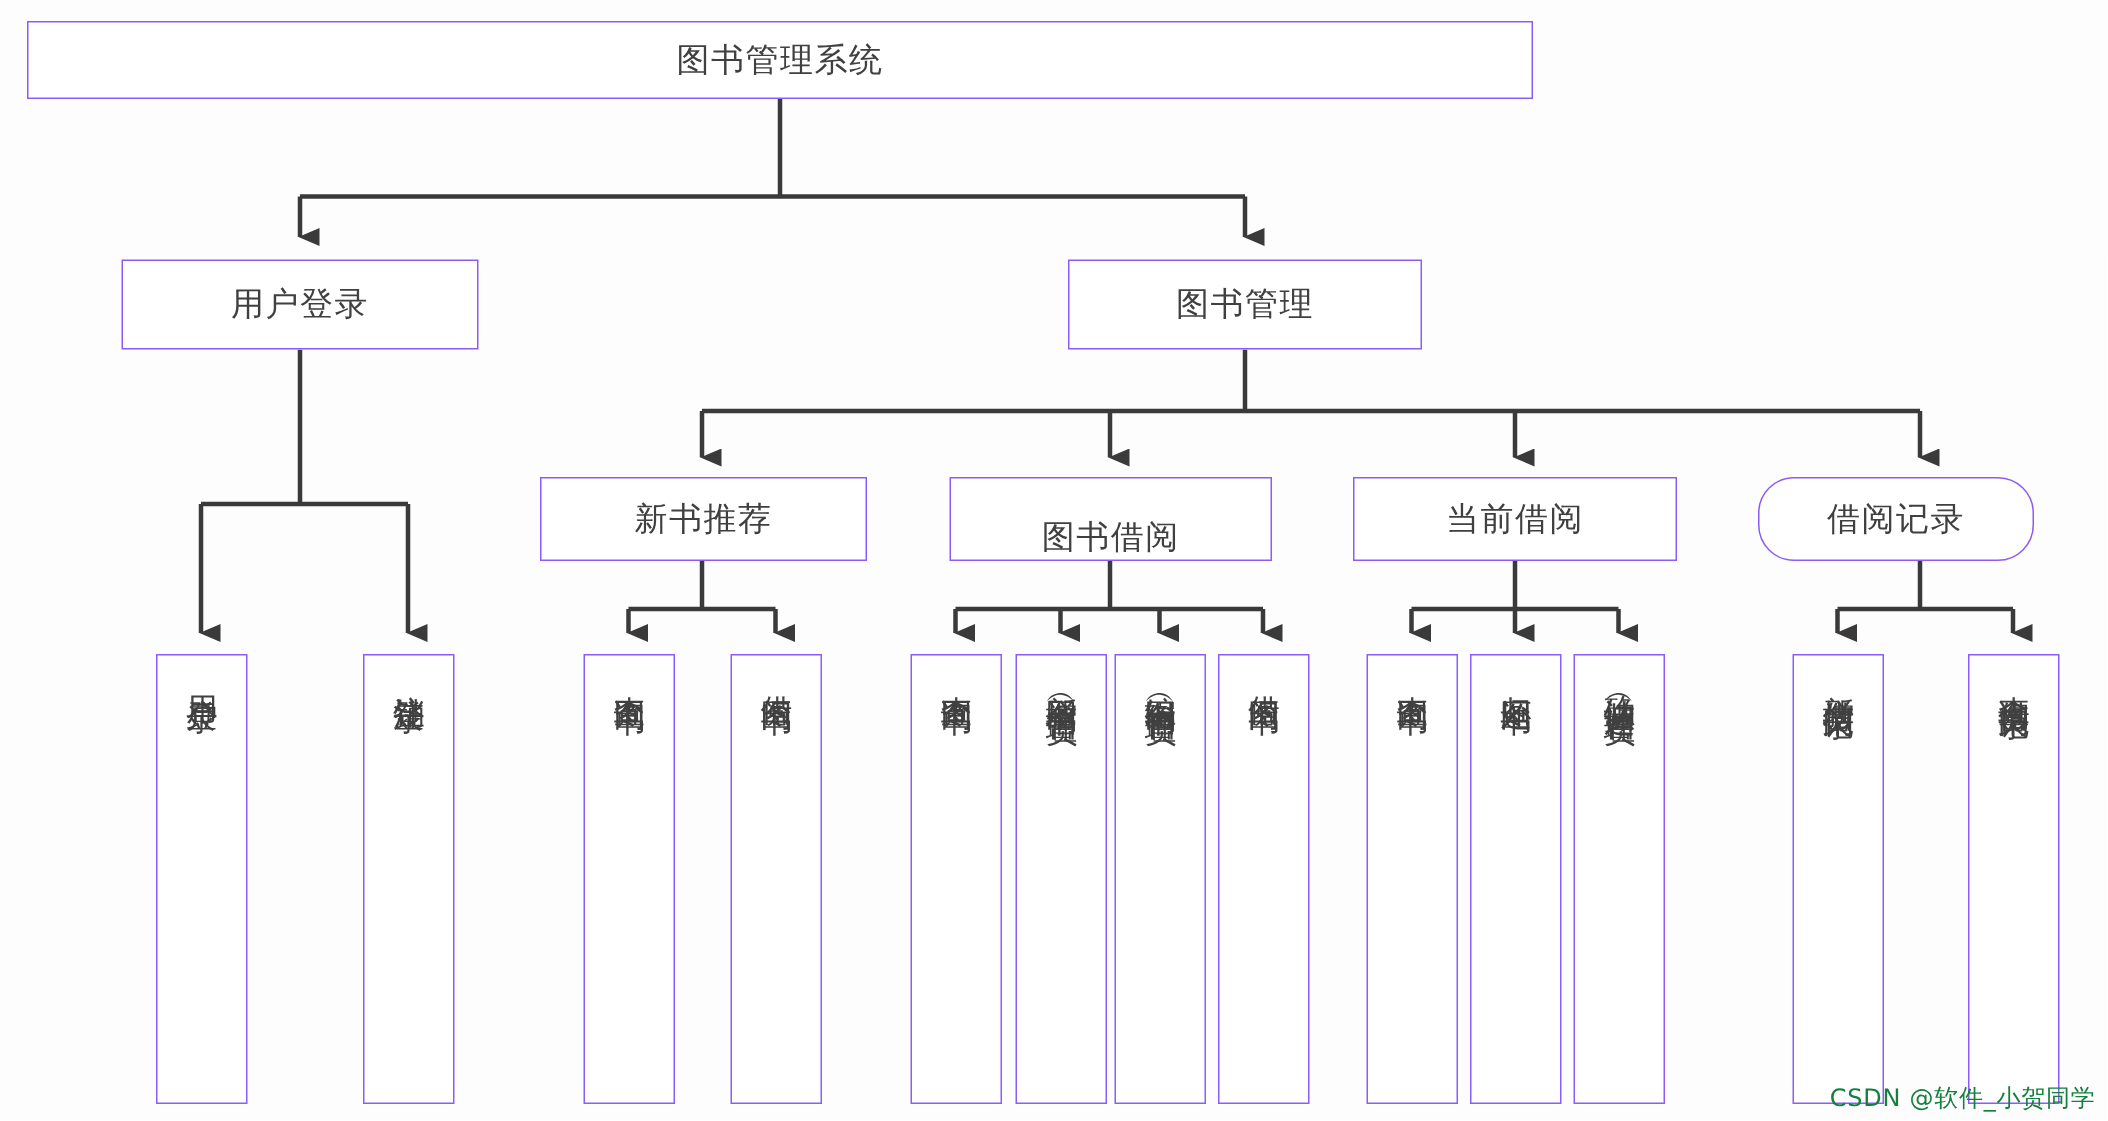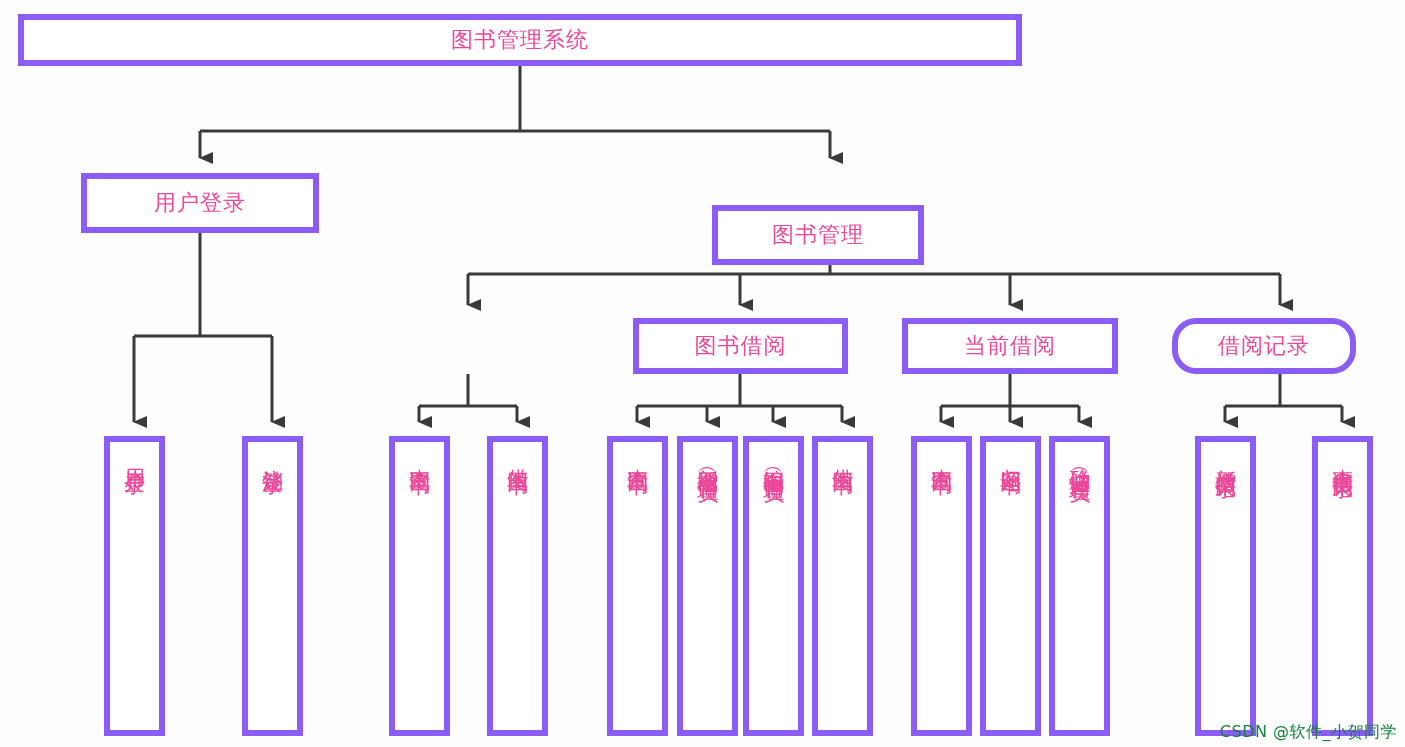--- a/index.html
+++ b/index.html
@@ -23,25 +23,25 @@
     left: 0;
     top: 0;
     width: 1405px;
     height: 747px;
     pointer-events: none;
   }
   .node {
     position: absolute;
     box-sizing: border-box;
     background: #ffffff;
-    border: 6px solid #8b5cf6;
+    border: 1px solid #8b5cf6;
     display: flex;
     align-items: center;
     justify-content: center;
-    color: #ec4899;
+    color: #404040;
     text-align: center;
   }
   .node-h {
     font-size: 22px;
     letter-spacing: 1px;
   }
   .node-root {
     font-size: 22px;
     letter-spacing: 1px;
   }
@@ -123,25 +123,28 @@
     </g>
   </svg>
 
   <div class="node node-root" style="left:18px; top:14px; width:1004px; height:52px;">
     <span>图书管理系统</span>
   </div>
 
   <div class="node node-h" style="left:81px; top:173px; width:238px; height:60px;">
     <span>用户登录</span>
   </div>
-  <div class="node node-h" style="left:712px; top:173px; width:212px; height:60px;margin-top:32px;">
+  <div class="node node-h" style="left:712px; top:173px; width:236px; height:60px;">
     <span>图书管理</span>
   </div>
 
-  <div class="node node-h" style="left:633px; top:318px; width:215px; height:56px;">
+  <div class="node node-h" style="left:360px; top:318px; width:218px; height:56px;">
+    <span>新书推荐</span>
+  </div>
+  <div class="node node-h" style="left:633px; top:318px; width:215px; height:56px;align-items:flex-end;">
     <span>图书借阅</span>
   </div>
   <div class="node node-h" style="left:902px; top:318px; width:216px; height:56px;font-family:Liberation Serif, serif;">
     <span>当前借阅</span>
   </div>
   <div class="node node-h" style="left:1172px; top:318px; width:184px; height:56px;border-radius:24px;">
     <span>借阅记录</span>
   </div>
 
   <div class="node node-leaf" style="left:104px; top:436px; width:61px; height:300px;">

